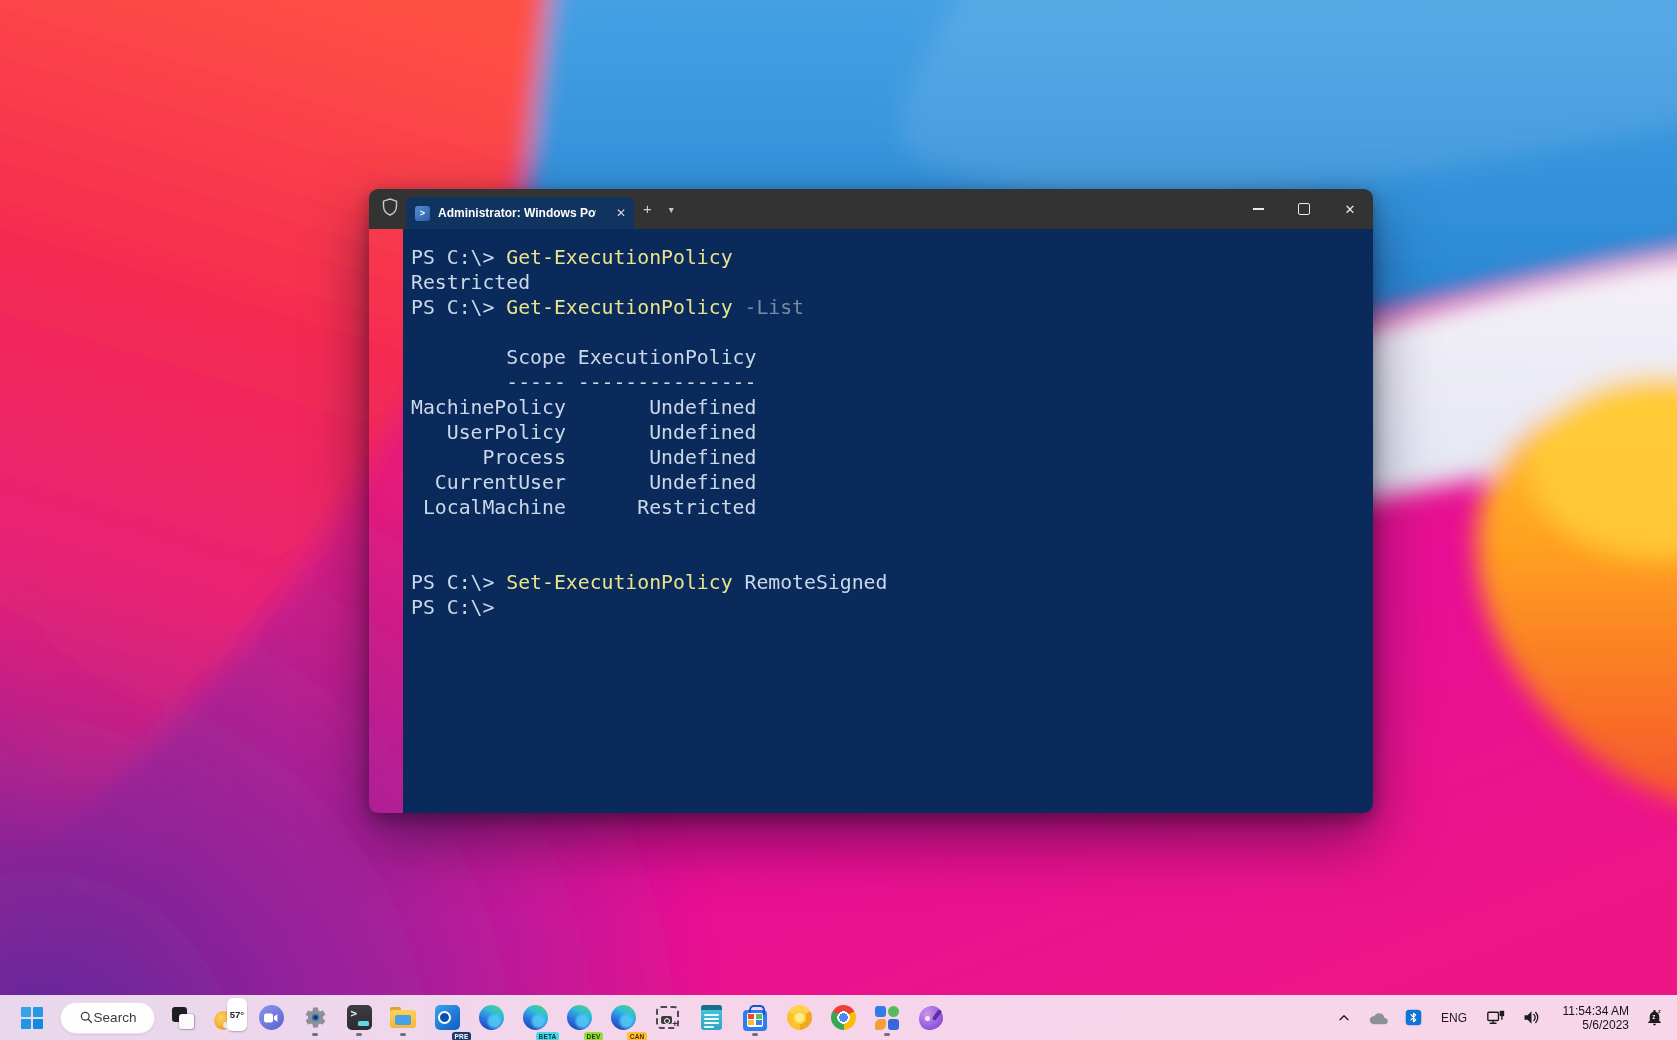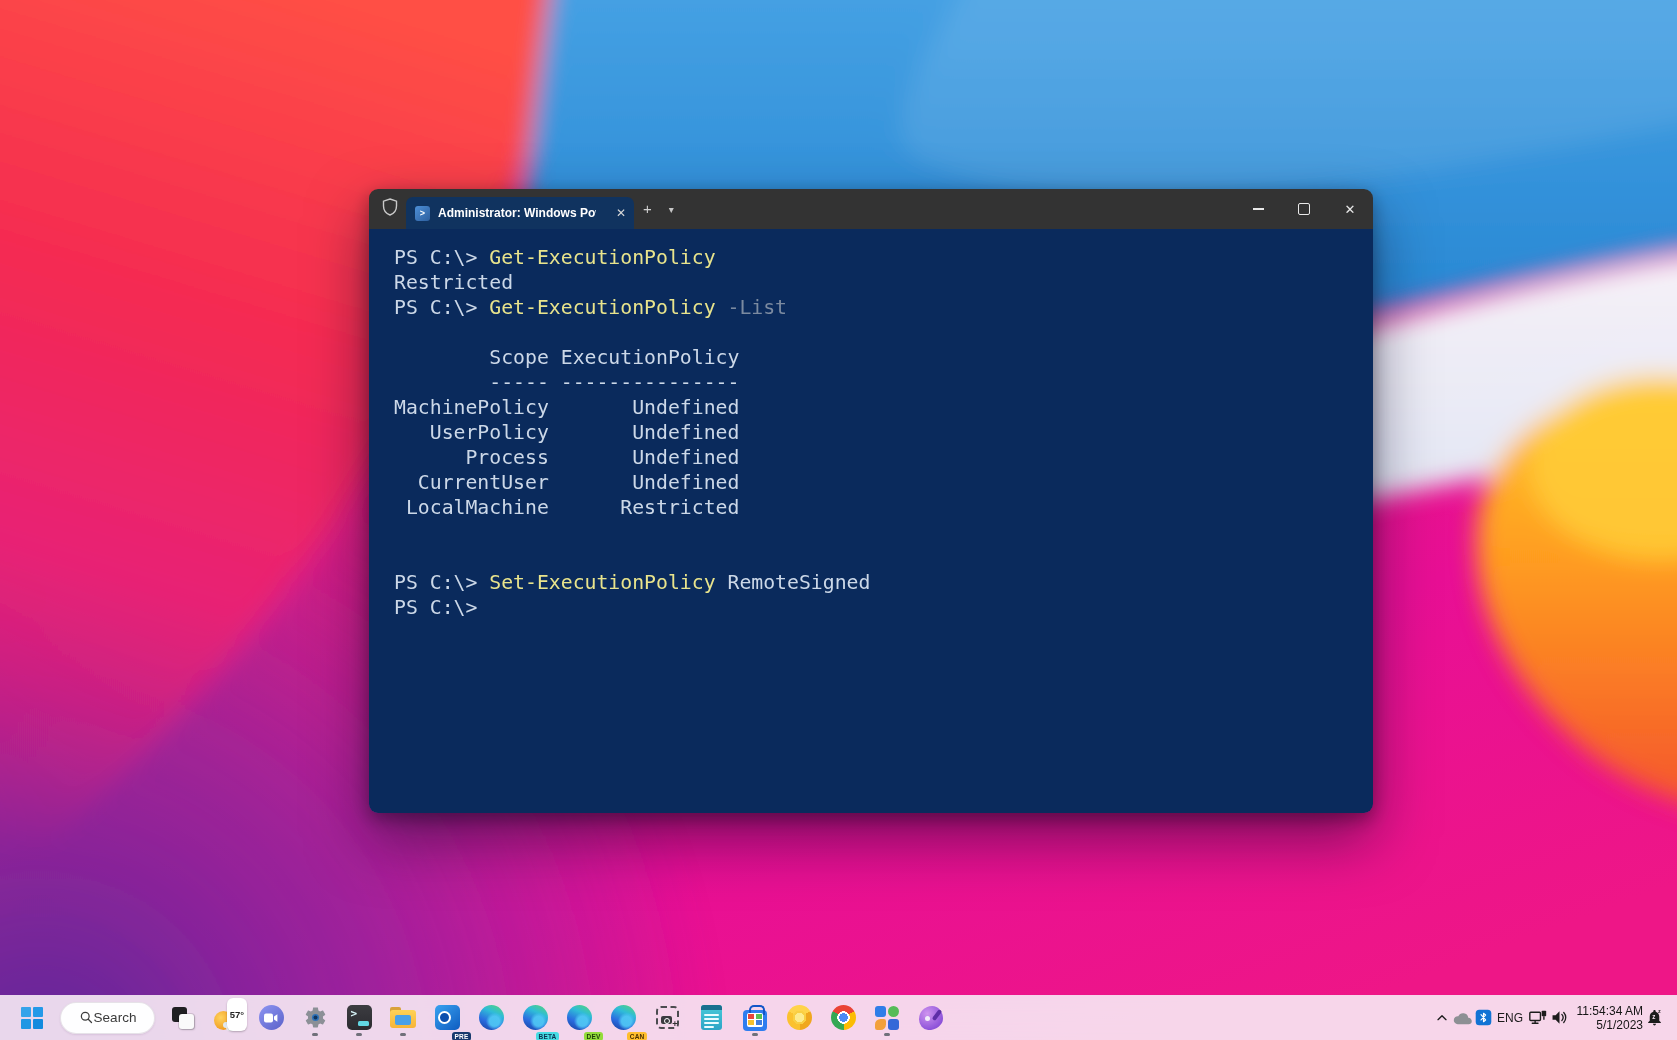--- a/index.html
+++ b/index.html
@@ -36,21 +36,21 @@
   }
   .tab-close { margin-left:auto; color:#d8d8d8; font-size:12px; line-height:12px; cursor:default; }
   .tb-btn { color:#d0d0d0; font-size:15px; align-self:center; padding:0 9px; line-height:40px; }
   .tb-chevron { font-size:10px; color:#c8c8c8; align-self:center; padding:0 8px; }
   .caption { margin-left:auto; align-self:stretch; display:flex; }
   .cap-btn { width:46px; height:40px; display:flex; align-items:center; justify-content:center; color:#e9e9e9; }
   .cap-min::before { content:""; width:11px; height:1.5px; background:#e9e9e9; display:block; }
   .cap-max::before { content:""; width:10px; height:10px; border:1.3px solid #e9e9e9; border-radius:2px; display:block; }
   .cap-close { font-size:13px; }
   .term-body {
-    flex:1; background:var(--term-bg,#0a2a5c); padding:16px 6px 0 25px; overflow:hidden;
+    flex:1; background:var(--term-bg,#0a2a5c); padding:16px 6px 0 8px; overflow:hidden;margin-left:34px;
   }
   .term-body pre {
     font-family:"DejaVu Sans Mono", monospace;
     font-size:19.8px; line-height:25px; color:var(--fg,#ccd8e8); white-space:pre;
   }
   .c-fg   { color:var(--fg,#ccd8e8); }
   .c-cmd  { color:var(--cmd,#e9e48c); }
   .c-param{ color:var(--param,#7b8aa0); }
 
   
@@ -162,21 +162,21 @@
     background:radial-gradient(circle at 35% 32%, #cf94ef, #8a4fd8 75%);
     border-radius:55% 45% 62% 38% / 55% 52% 48% 45%; }
   .painticon::before { content:""; position:absolute; right:4px; top:3px; width:4px; height:12px;
     background:#5d2ea6; border-radius:2px; transform:rotate(38deg); }
   .painticon::after { content:""; position:absolute; left:6px; top:10px; width:5px; height:5px;
     border-radius:50%; background:#f2ecfa; }
   
   .gearwrap { position:relative; width:25px; height:25px; }
 
   
-  .tray { margin-left:auto; display:flex; align-items:center; gap:2px; padding-right:13px; }
+  .tray { margin-left:auto; display:flex; align-items:center; gap:16px; padding-right:13px; }
   .tray-item { display:flex; align-items:center; justify-content:center; position:relative; }
   .tray-lang { font-size:12px; color:#1b1b1b; padding:0 3px; }
   .clock { text-align:right; font-size:12px; line-height:14px; color:#151515; min-width:72px; }
   .bellwrap { position:relative; }
 </style>
 </head>
 <body>
 
 <div id="screen">
 
@@ -448,21 +448,21 @@
           </svg>
       </span>
       <span class="tray-item">
         <svg width="19" height="17" viewBox="0 0 24 22">
             <path d="M3 8 v6 h4 l5 5 V3 L7 8 Z" fill="#1c1c1c"></path>
             <path d="M15 7 a6 6 0 0 1 0 8 M17.5 4.5 a9.5 9.5 0 0 1 0 13" fill="none" stroke="#1c1c1c" stroke-width="1.7" stroke-linecap="round"></path>
           </svg>
       </span>
       <span class="clock">
         <div>11:54:34 AM</div>
-        <div>5/1/2023</div>
+        <div>5/6/2023</div>
       </span>
       <span class="tray-item bellwrap">
         <svg width="19" height="19" viewBox="0 0 24 24">
             <path d="M12 22c1.1 0 2-.9 2-2h-4c0 1.1.9 2 2 2zm6-6v-5c0-3.07-1.63-5.64-4.5-6.32V4c0-.83-.67-1.5-1.5-1.5s-1.5.67-1.5 1.5v.68C7.64 5.36 6 7.92 6 11v5l-2 2v1h16v-1l-2-2z" fill="#1c1c1c"></path>
             <text x="9" y="14.5" font-size="8" font-weight="bold" fill="#f3e0ee" font-family="Liberation Sans, sans-serif">z</text>
             <text x="16.5" y="6.5" font-size="7" font-weight="bold" fill="#1c1c1c" font-family="Liberation Sans, sans-serif">z</text>
           </svg>
       </span>
     </div>
   </div>

